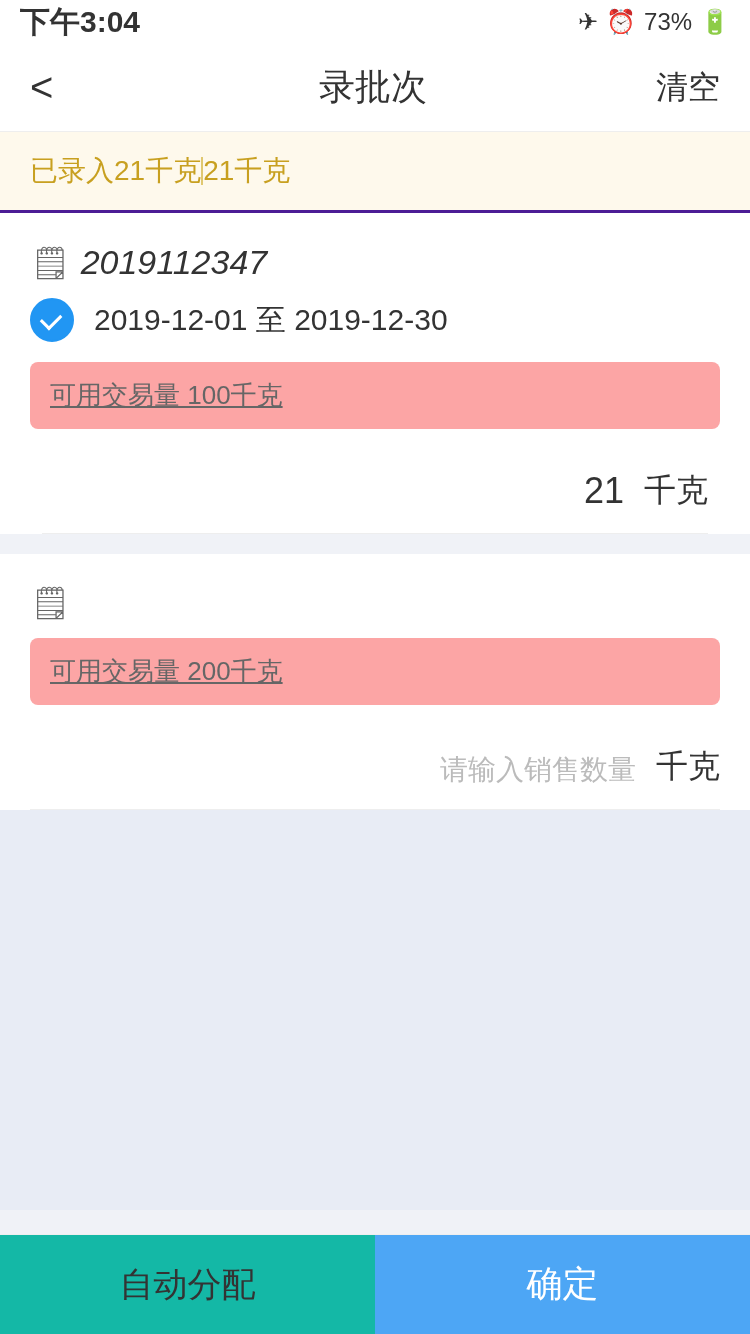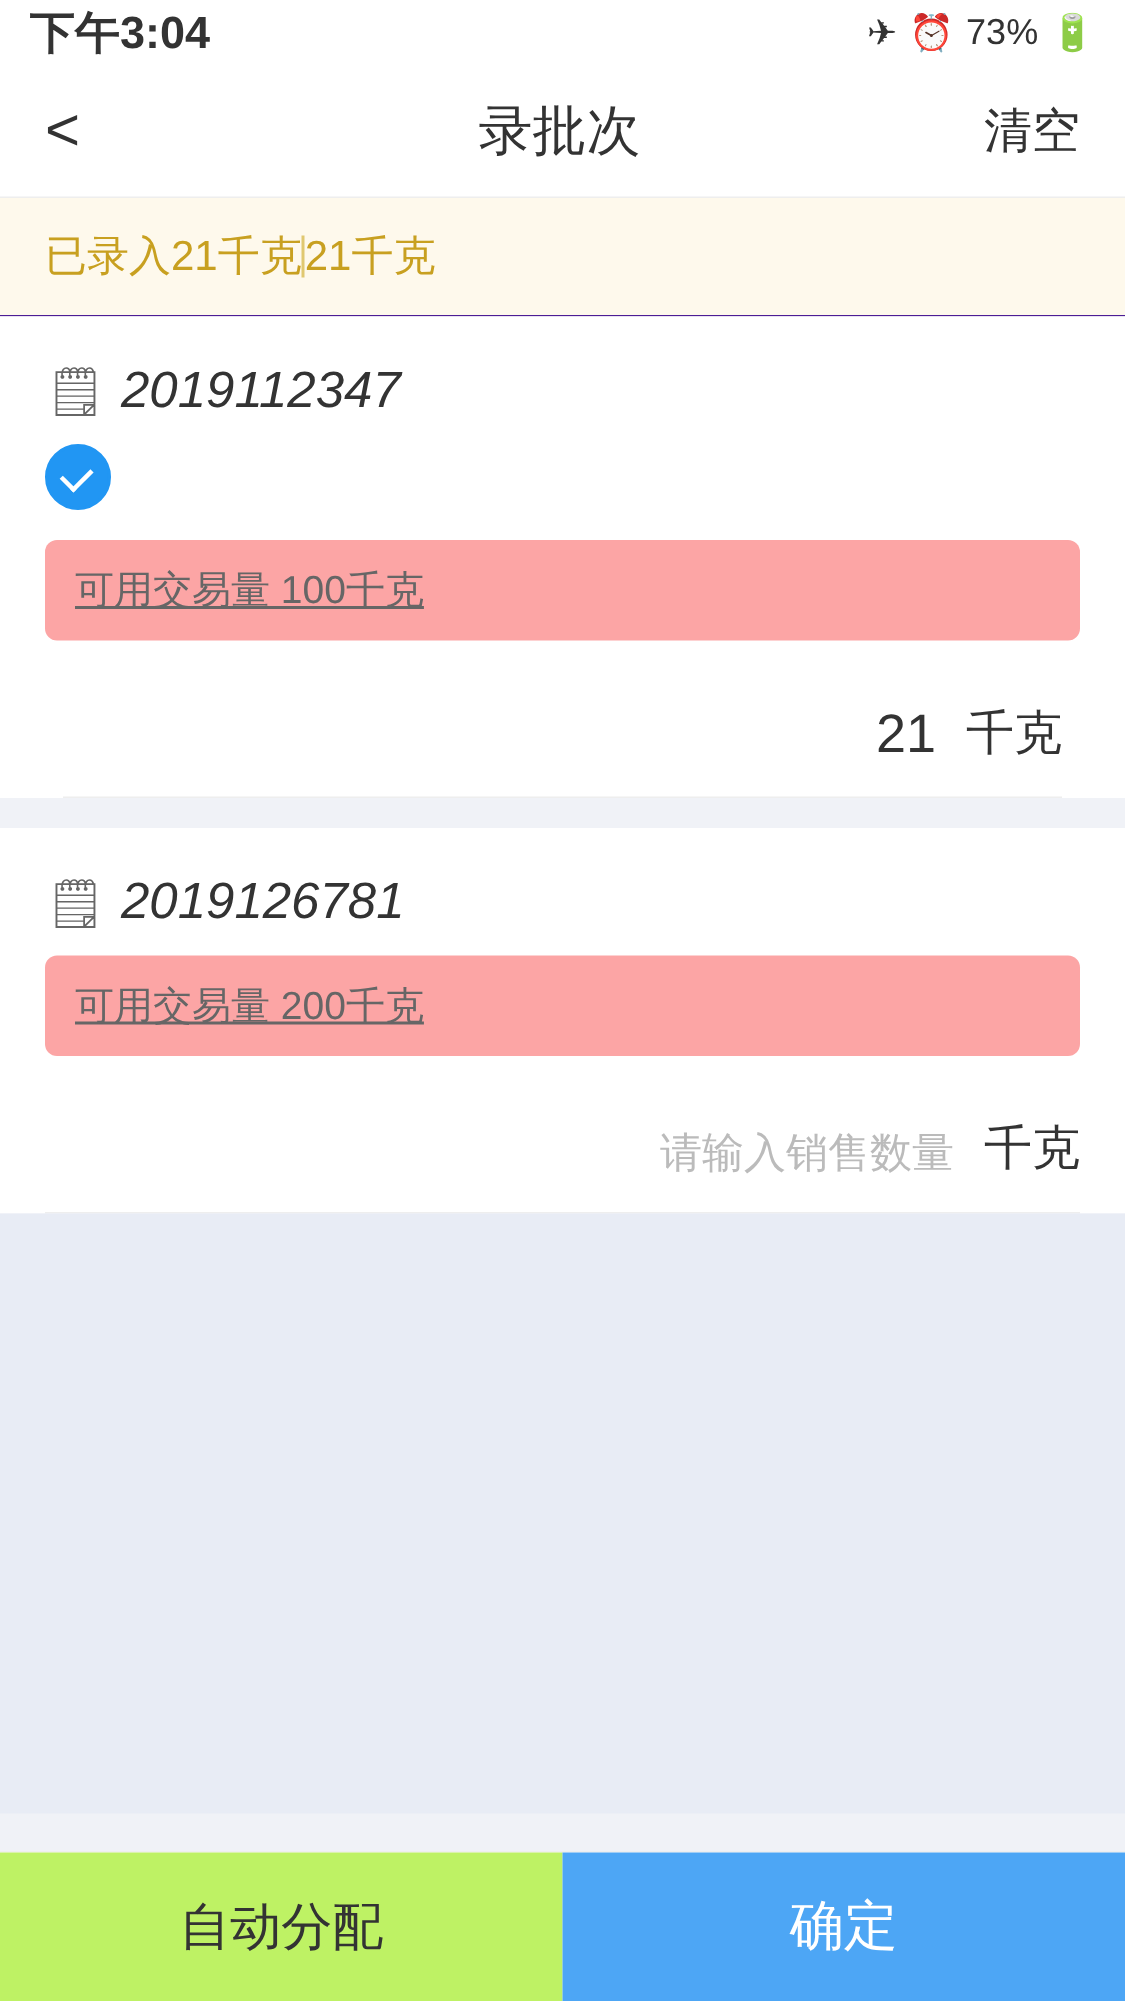--- a/index.html
+++ b/index.html
@@ -54,21 +54,21 @@
       color: #333;
       cursor: pointer;
     }
 
     
     .summary-bar {
       background: #fef9ec;
       padding: 20px 30px;
       display: flex;
       align-items: center;
-      border-bottom: 1px solid #4c1d95;
+      border-bottom: 3px solid #4c1d95;
       text-align: center;
     }
     .summary-text {
       font-size: 28px;
       color: #c8a020;
     }
     .summary-divider {
       width: 2px;
       height: 28px;
       background: #e0c870;
@@ -197,21 +197,21 @@
       background: #fff;
       border-top: 1px solid #eee;
     }
     .btn-auto {
       flex: 1;
       display: flex;
       align-items: center;
       justify-content: center;
       font-size: 34px;
       color: #333;
-      background: #bef264;
+      background: #14b8a6;
       cursor: pointer;
       border: none;
       outline: none;
     }
     .btn-confirm {
       flex: 1;
       display: flex;
       align-items: center;
       justify-content: center;
       font-size: 36px;
@@ -254,38 +254,38 @@
 <div class="main-content">
 
   <div class="card">
     <div class="batch-item">
       <div class="batch-header">
         <span class="batch-icon">🗒</span>
         <span class="batch-id">2019112347</span>
       </div>
       <div class="batch-date-row">
         <div class="radio-btn checked"></div>
+        <span class="batch-date">2019-12-01 至 2019-12-30</span>
       </div>
       <div class="batch-availability">可用交易量 100千克</div>
     </div>
     <div style="padding: 0 42px;">
       <div class="batch-input-row">
         <input class="batch-input" type="text" value="21" style="">
         <span class="batch-unit">千克</span>
       </div>
     </div>
   </div>
 
   <div class="section-divider"></div>
 
   <div class="card">
     <div class="batch-item">
       <div class="batch-header">
         <span class="batch-icon">🗒</span>
-        <span class="batch-id">2019126781</span>
       </div>
       <div class="batch-availability">可用交易量 200千克</div>
     </div>
     <div style="padding: 0 30px;">
       <div class="batch-input-row">
         <input class="batch-input" type="text" placeholder="请输入销售数量" style="">
         <span class="batch-unit">千克</span>
       </div>
     </div>
   </div>

